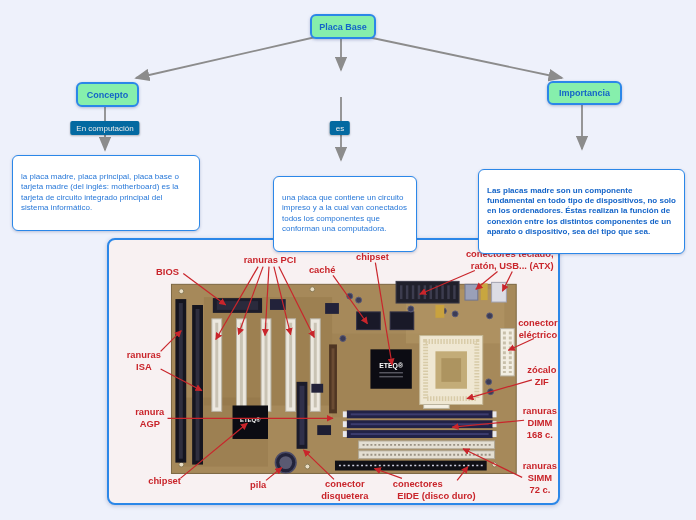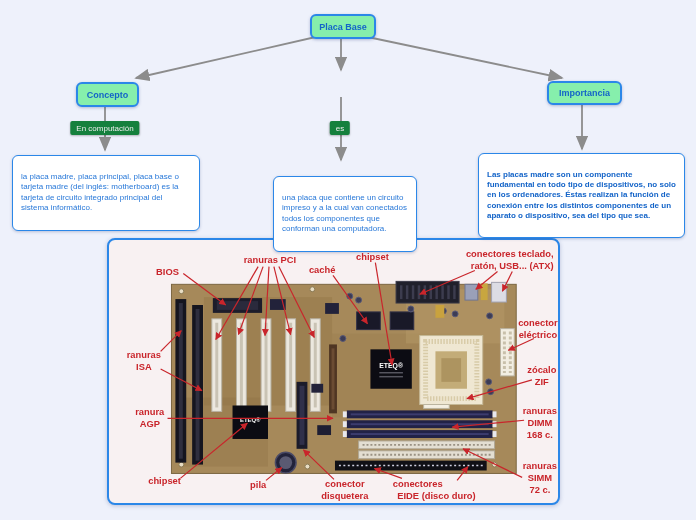--- a/index.html
+++ b/index.html
@@ -13,31 +13,31 @@
   svg.connectors{position:absolute;left:0;top:0;z-index:1;}
   .node{
     position:absolute;z-index:3;
     background:#86efac;border:2px solid #2b87e8;border-radius:6px;
     display:flex;align-items:center;justify-content:center;
     font-size:9px;font-weight:bold;color:#1464c8;
     box-shadow:0 1px 3px rgba(60,80,140,.35);
   }
   .graylabel{
     position:absolute;z-index:4;transform:translateX(-50%);
-    background:#15803d;color:#ececec;font-size:8px;
+    background:#0369a1;color:#ececec;font-size:8px;
     padding:2.5px 6px;border-radius:2px;white-space:nowrap;
     box-shadow:0 1px 2px rgba(0,0,0,.25);
   }
   .textbox{
     position:absolute;z-index:3;box-sizing:border-box;
     background:#ffffff;border:1.5px solid #2b87e8;border-radius:6px;
     padding:16px 8px;font-size:8px;line-height:1.3;color:#2878d8;
     box-shadow:0 1px 3px rgba(60,80,140,.3);
   }
-  .textbox.bold{font-weight:bold;color:#1464c8;line-height:1.28;}
+  .textbox.bold{font-weight:bold;color:#1464c8;line-height:1.28;margin-top:16px;}
   .panel{
     position:absolute;left:107px;top:238px;width:453px;height:267px;z-index:2;
     background:#f8f1f2;border:2px solid #2b87e8;border-radius:8px;
     box-sizing:border-box;overflow:hidden;
     box-shadow:0 1px 4px rgba(60,80,140,.3);
   }
   .panel svg{display:block;}
   .redlbl{fill:#c9252b;font-size:9.5px;font-weight:600;font-family:"Liberation Sans",sans-serif;}
   .redline{stroke:#c9252b;stroke-width:1.2;fill:none;}
   .chiptxt{fill:#ffffff;font-weight:bold;font-family:"Liberation Sans",sans-serif;}

